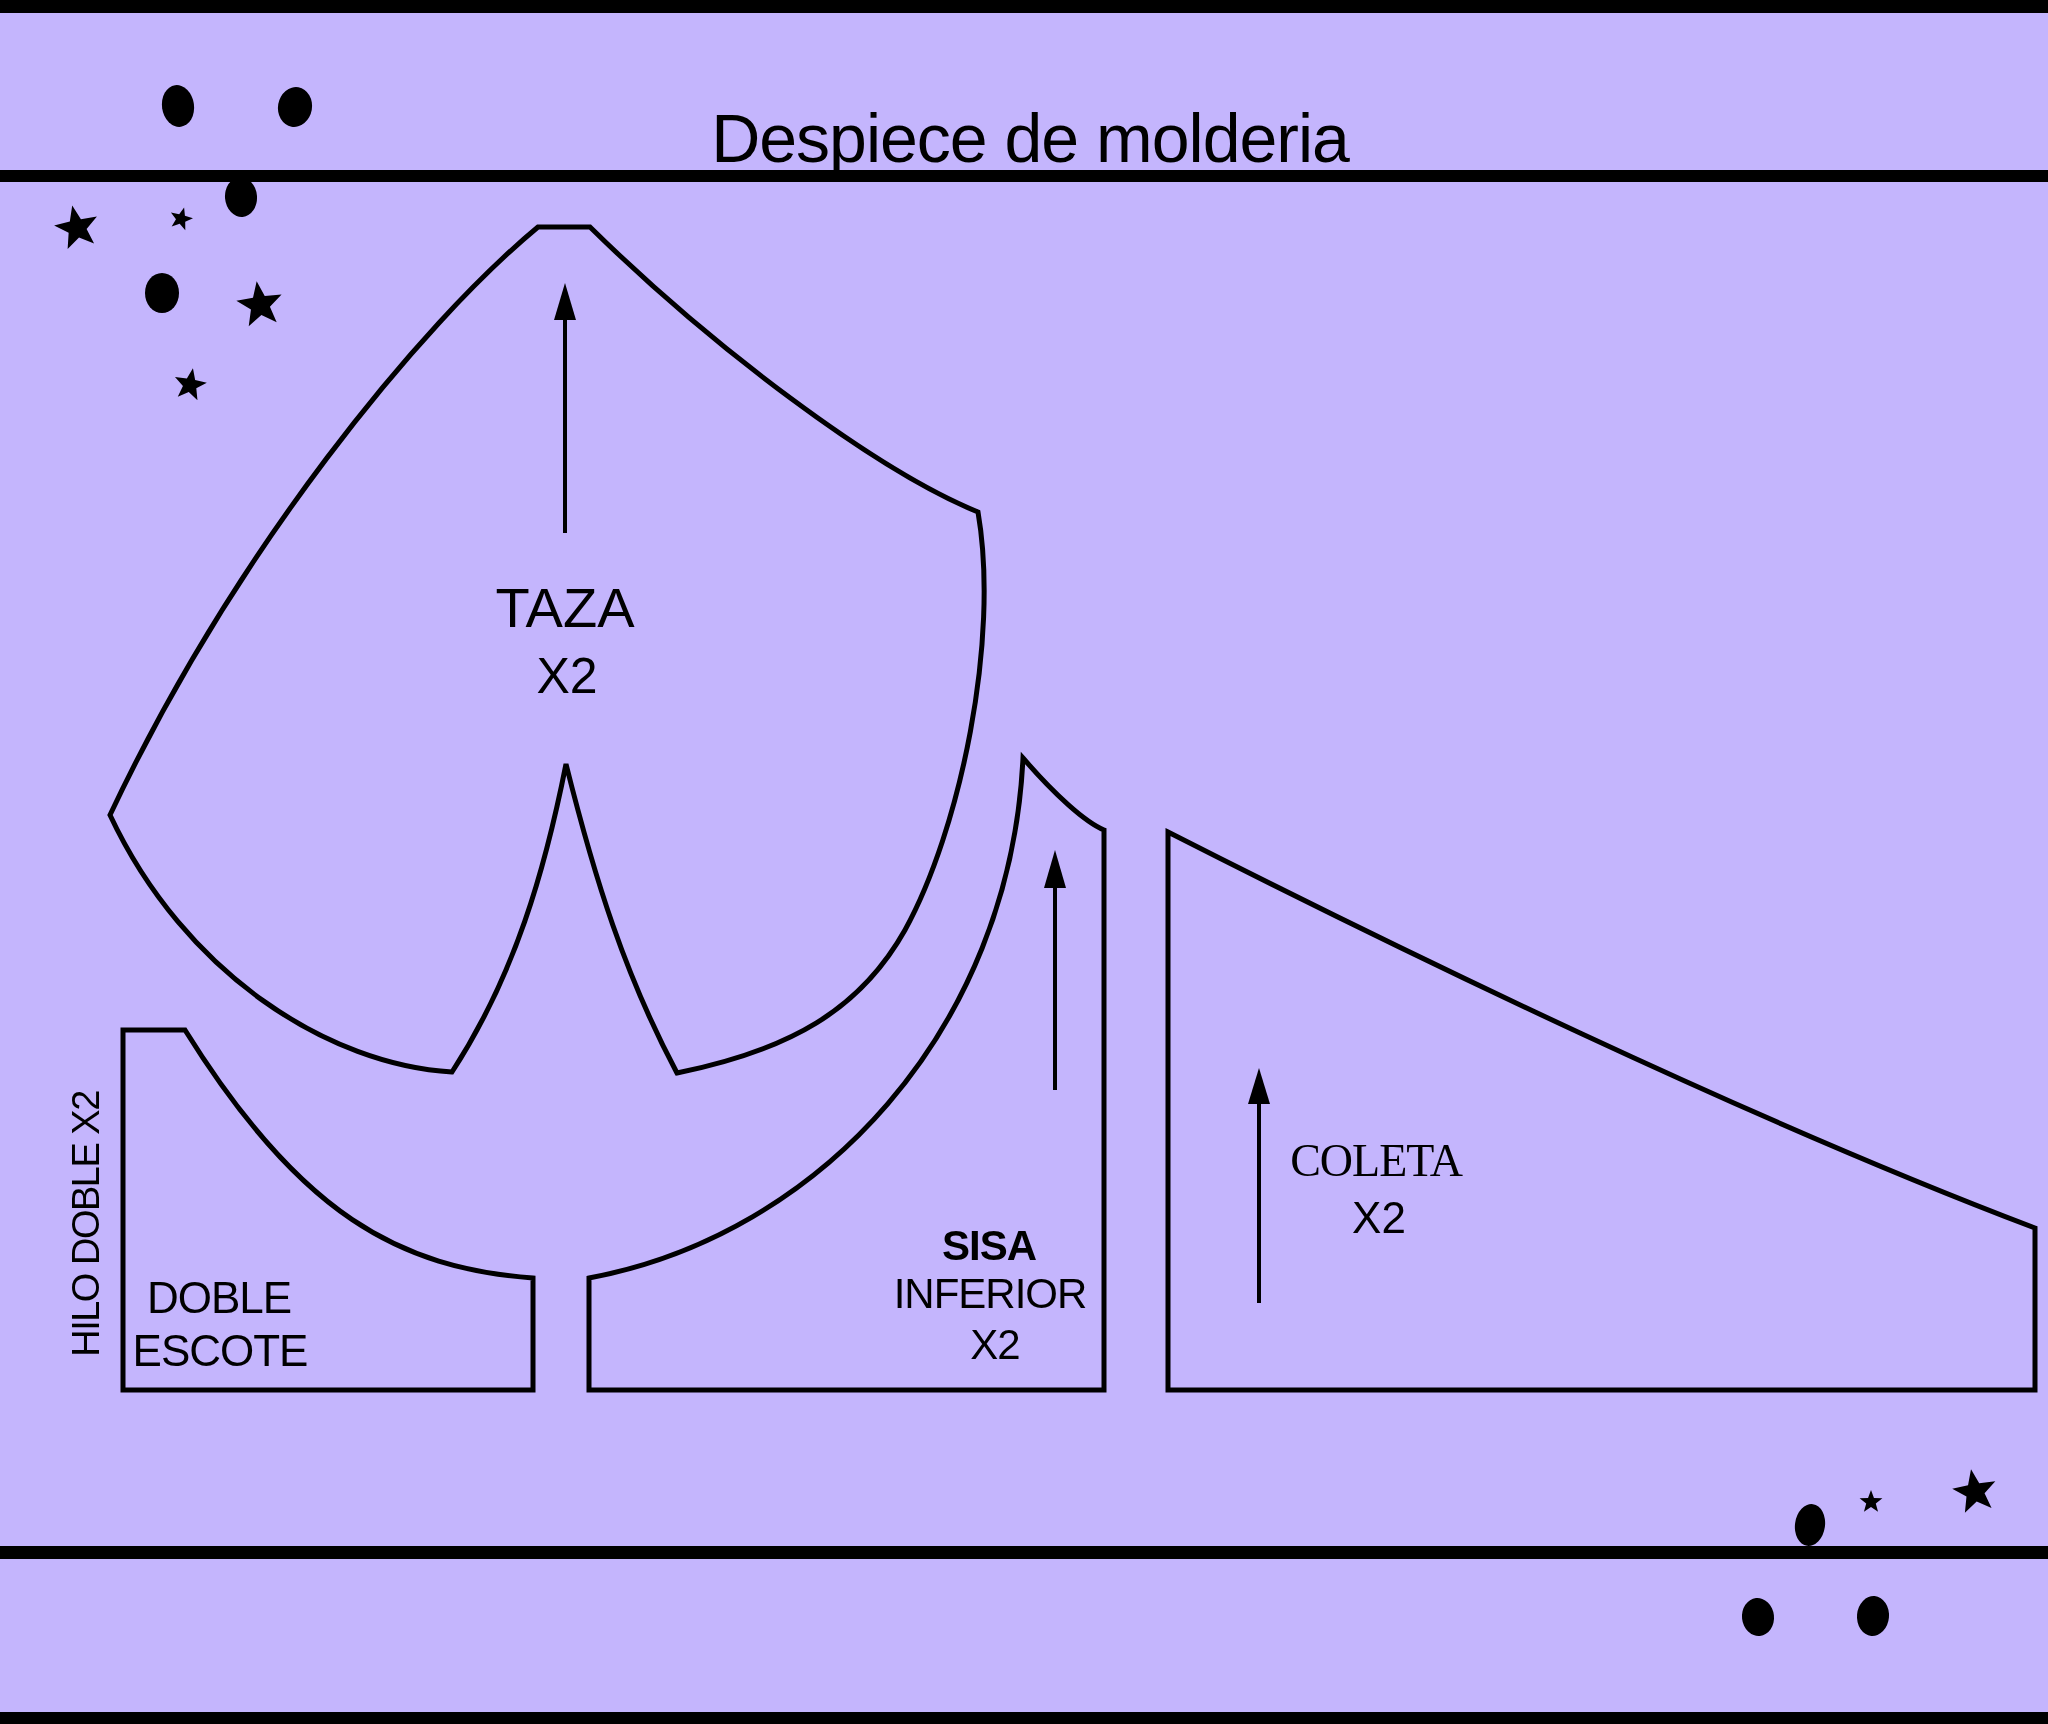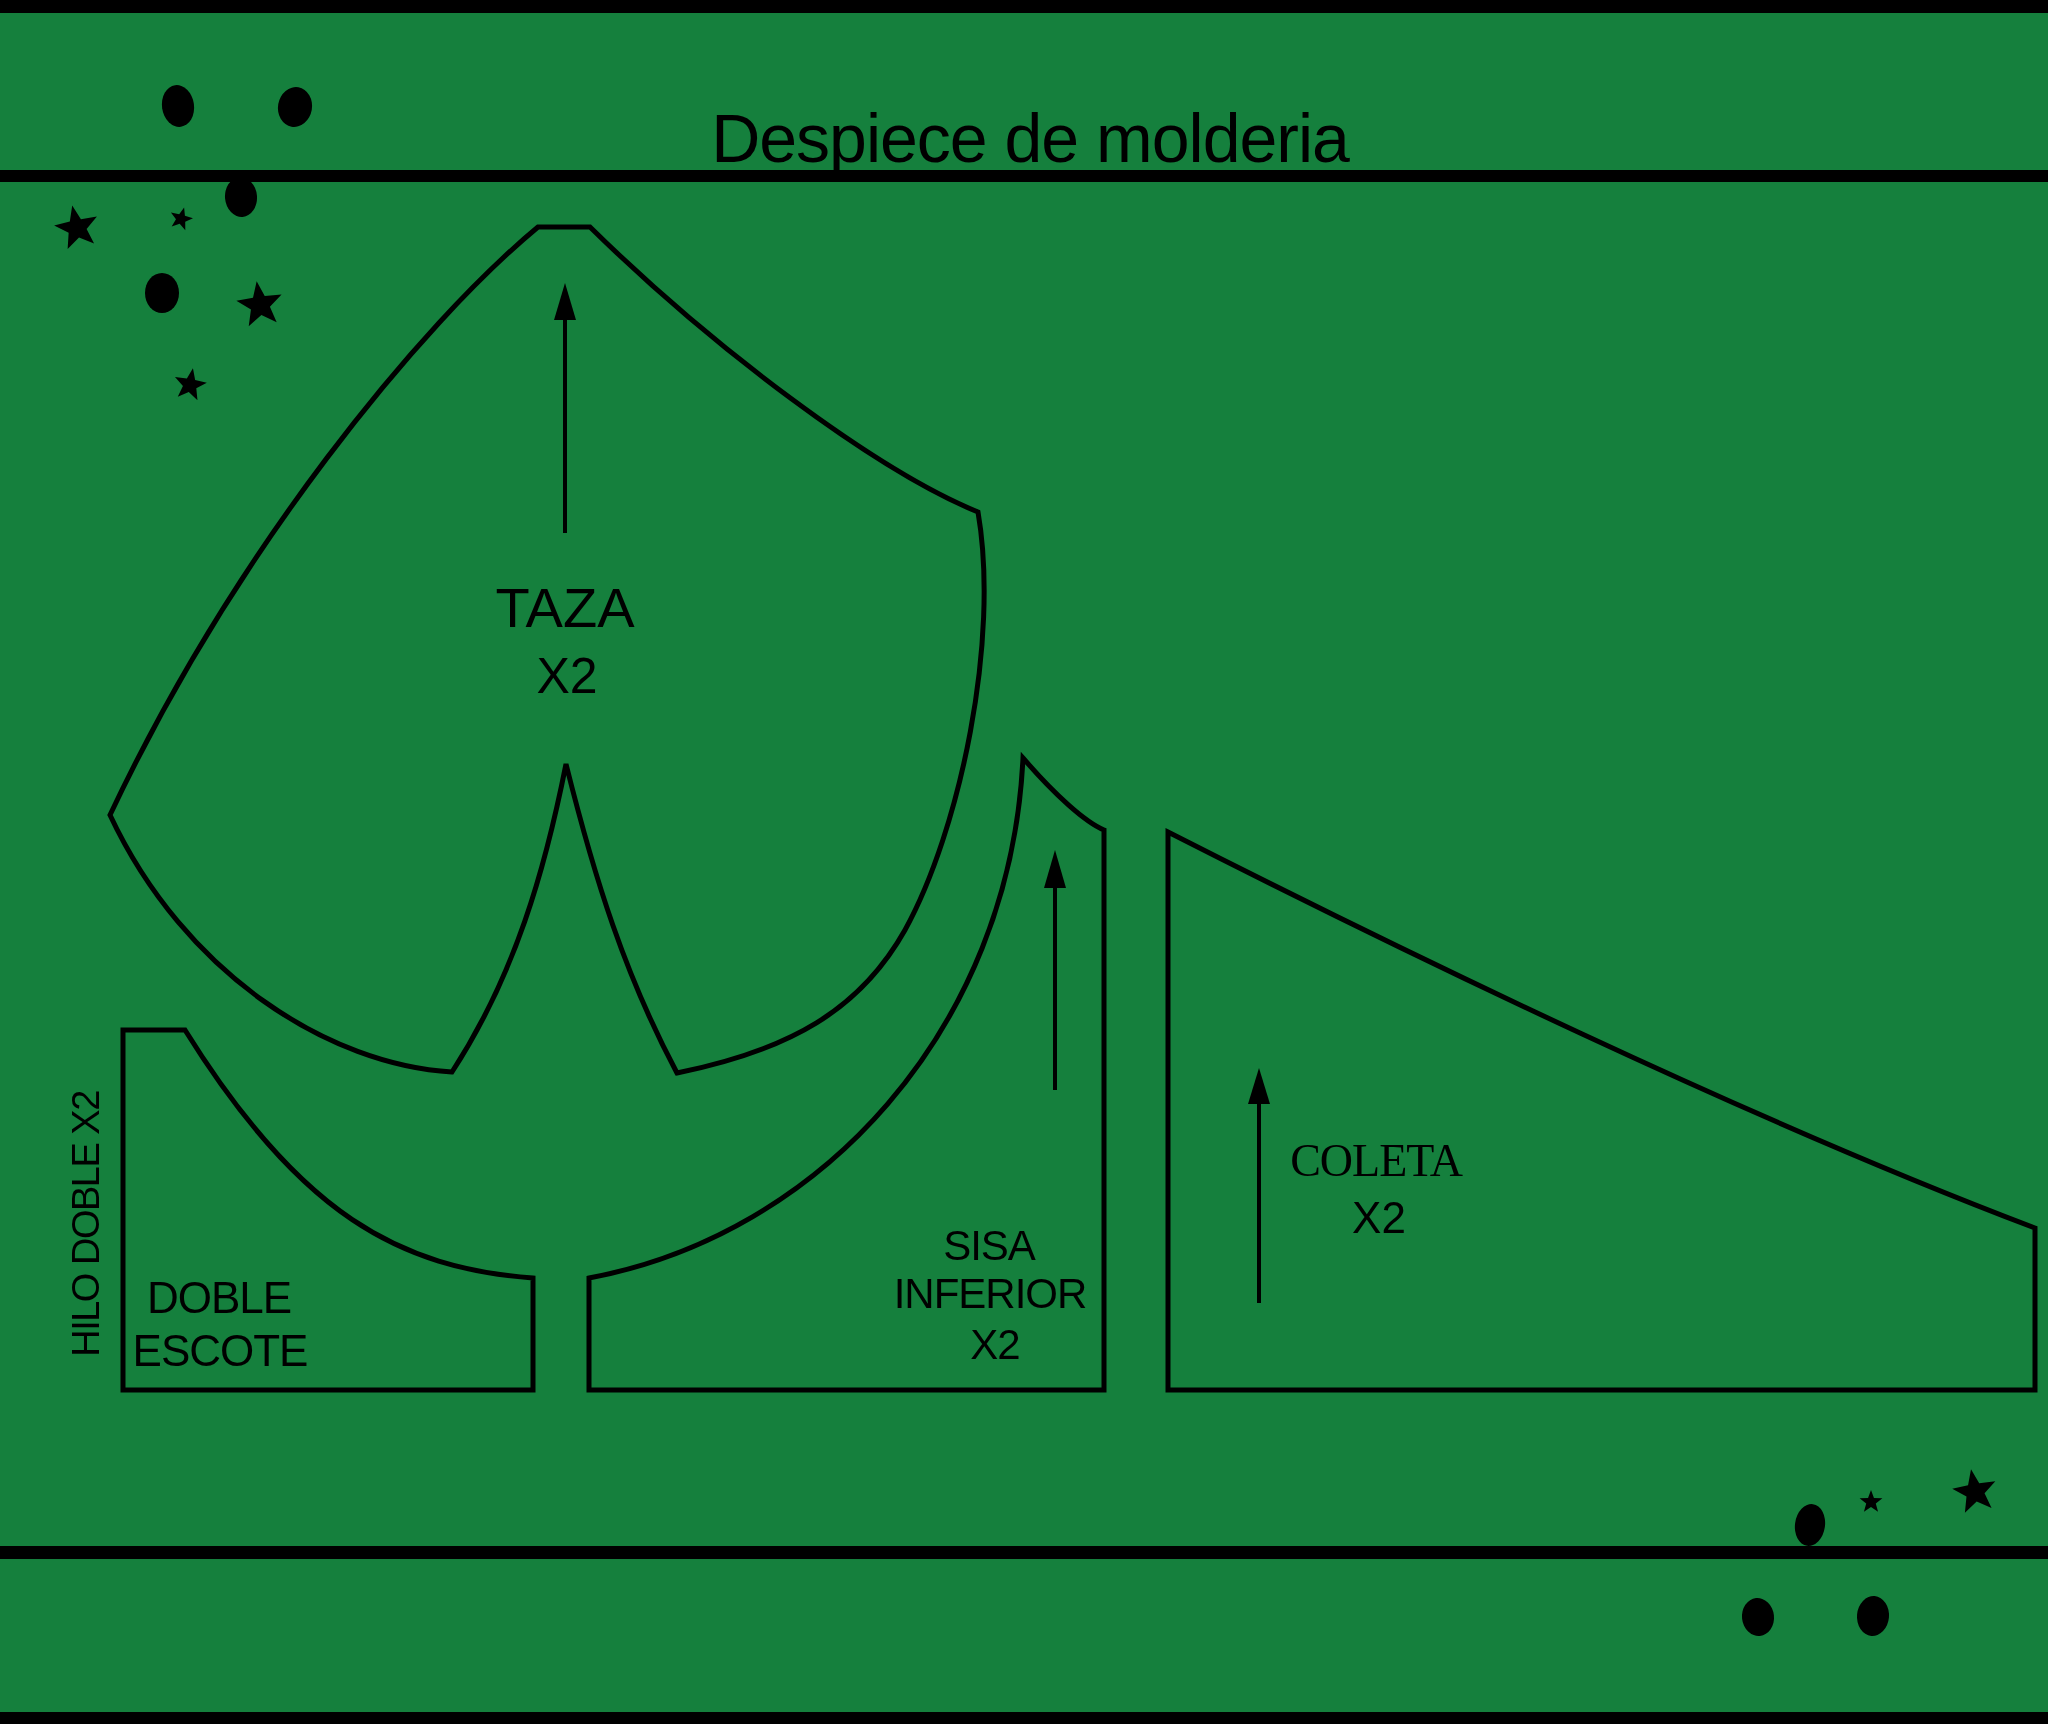--- a/index.html
+++ b/index.html
@@ -1,19 +1,19 @@
 <!DOCTYPE html>
 <html><head>
 <meta charset="utf-8">
 <style>
   html,body{margin:0;padding:0;background:#e8e8e8;}
   .page{
     position:relative;
     width:2048px;height:1724px;
-    background:#15803d;
+    background:#c4b5fd;
     overflow:hidden;
     font-family:"Liberation Sans", sans-serif;
     color:#000;
   }
   .layer{position:absolute;inset:0;width:100%;height:100%;}
   .label{
     position:absolute;
     white-space:nowrap;
     transform:translate(-50%,-50%);
     color:#000;
@@ -95,20 +95,20 @@
 
   <div class="label title" style="left:1030px;top:138px;">Despiece de molderia</div>
 
   <div class="label piece-big" style="left:565px;top:607px;">TAZA</div>
   <div class="label piece-big2" style="left:567px;top:676px;">X2</div>
 
   <div class="label piece-mid" style="left:219px;top:1298px;">DOBLE</div>
   <div class="label piece-mid" style="left:220px;top:1351px;">ESCOTE</div>
   <div class="label rot-note" style="left:86px;top:1224px;">HILO DOBLE X2</div>
 
-  <div class="label piece-sisa" style="left:989px;top:1246px;">SISA</div>
+  <div class="label piece-sisa" style="left:989px;top:1246px;font-weight:bold;">SISA</div>
   <div class="label piece-sisa" style="left:990px;top:1294px;">INFERIOR</div>
   <div class="label piece-sisa" style="left:995px;top:1345px;">X2</div>
 
   <div class="label piece-coleta" style="left:1376px;top:1160px;">COLETA</div>
   <div class="label piece-coleta2" style="left:1379px;top:1218px;">X2</div>
 
 </div>
 
 </body></html>

